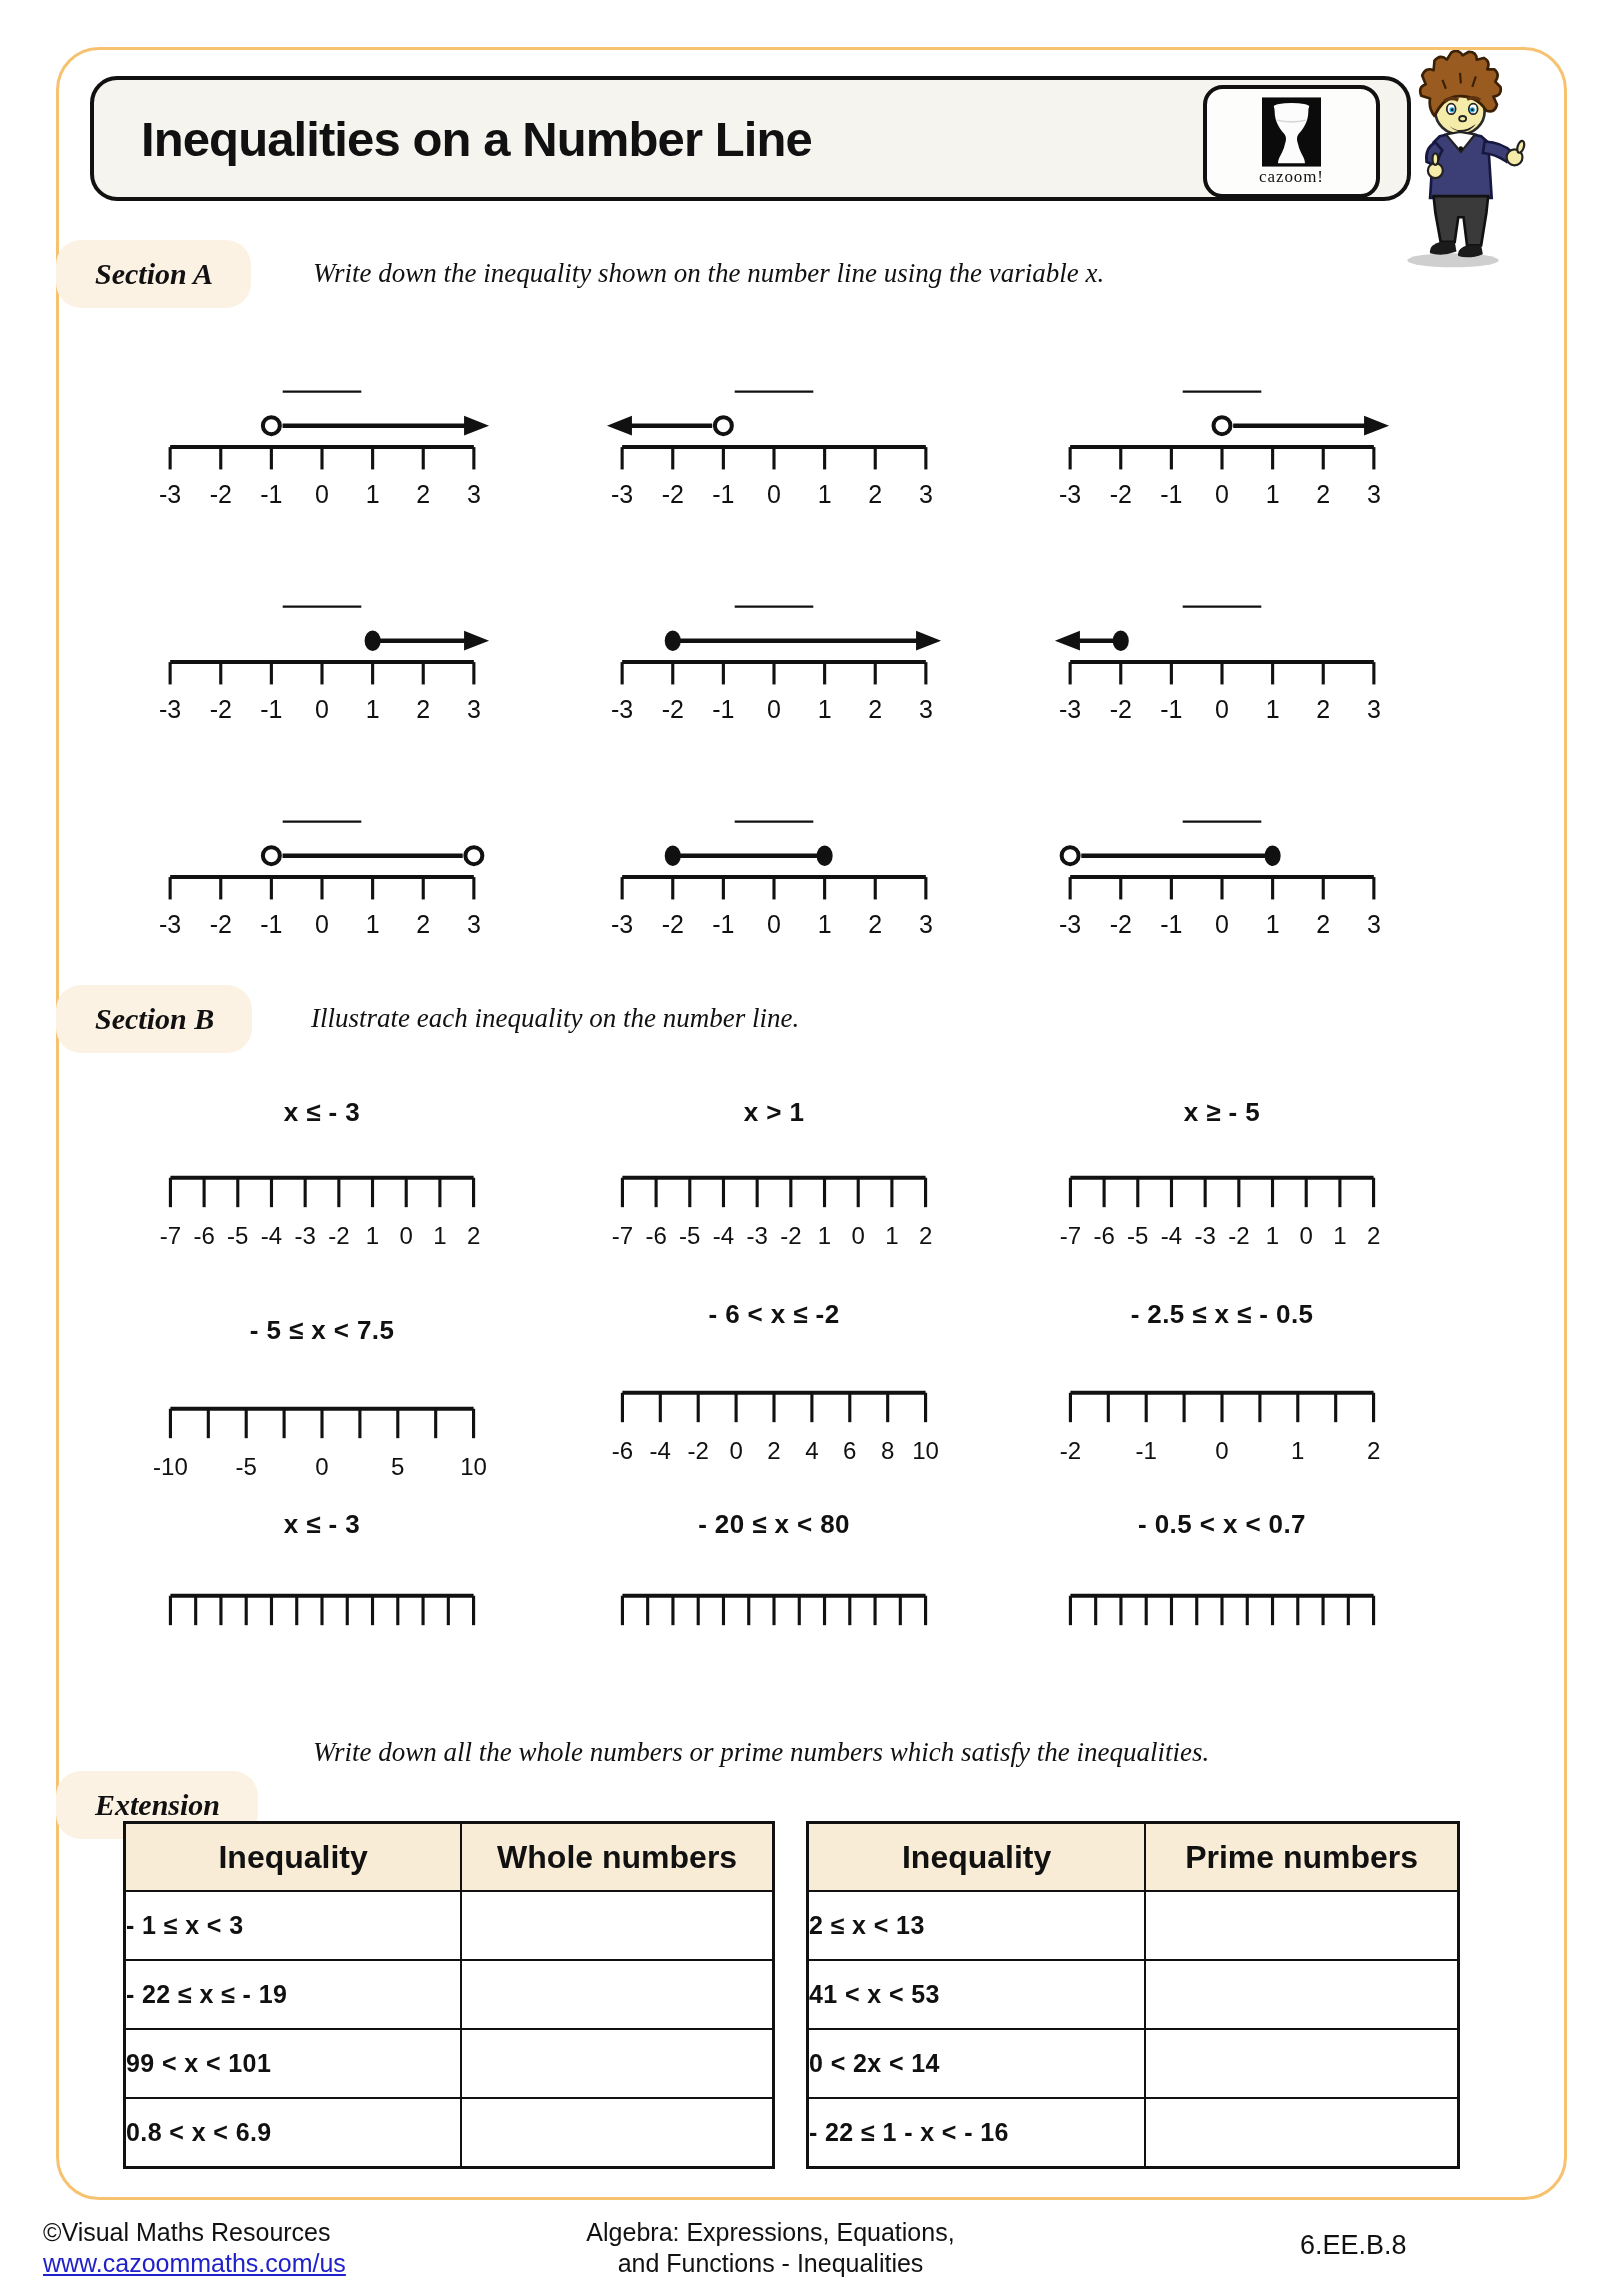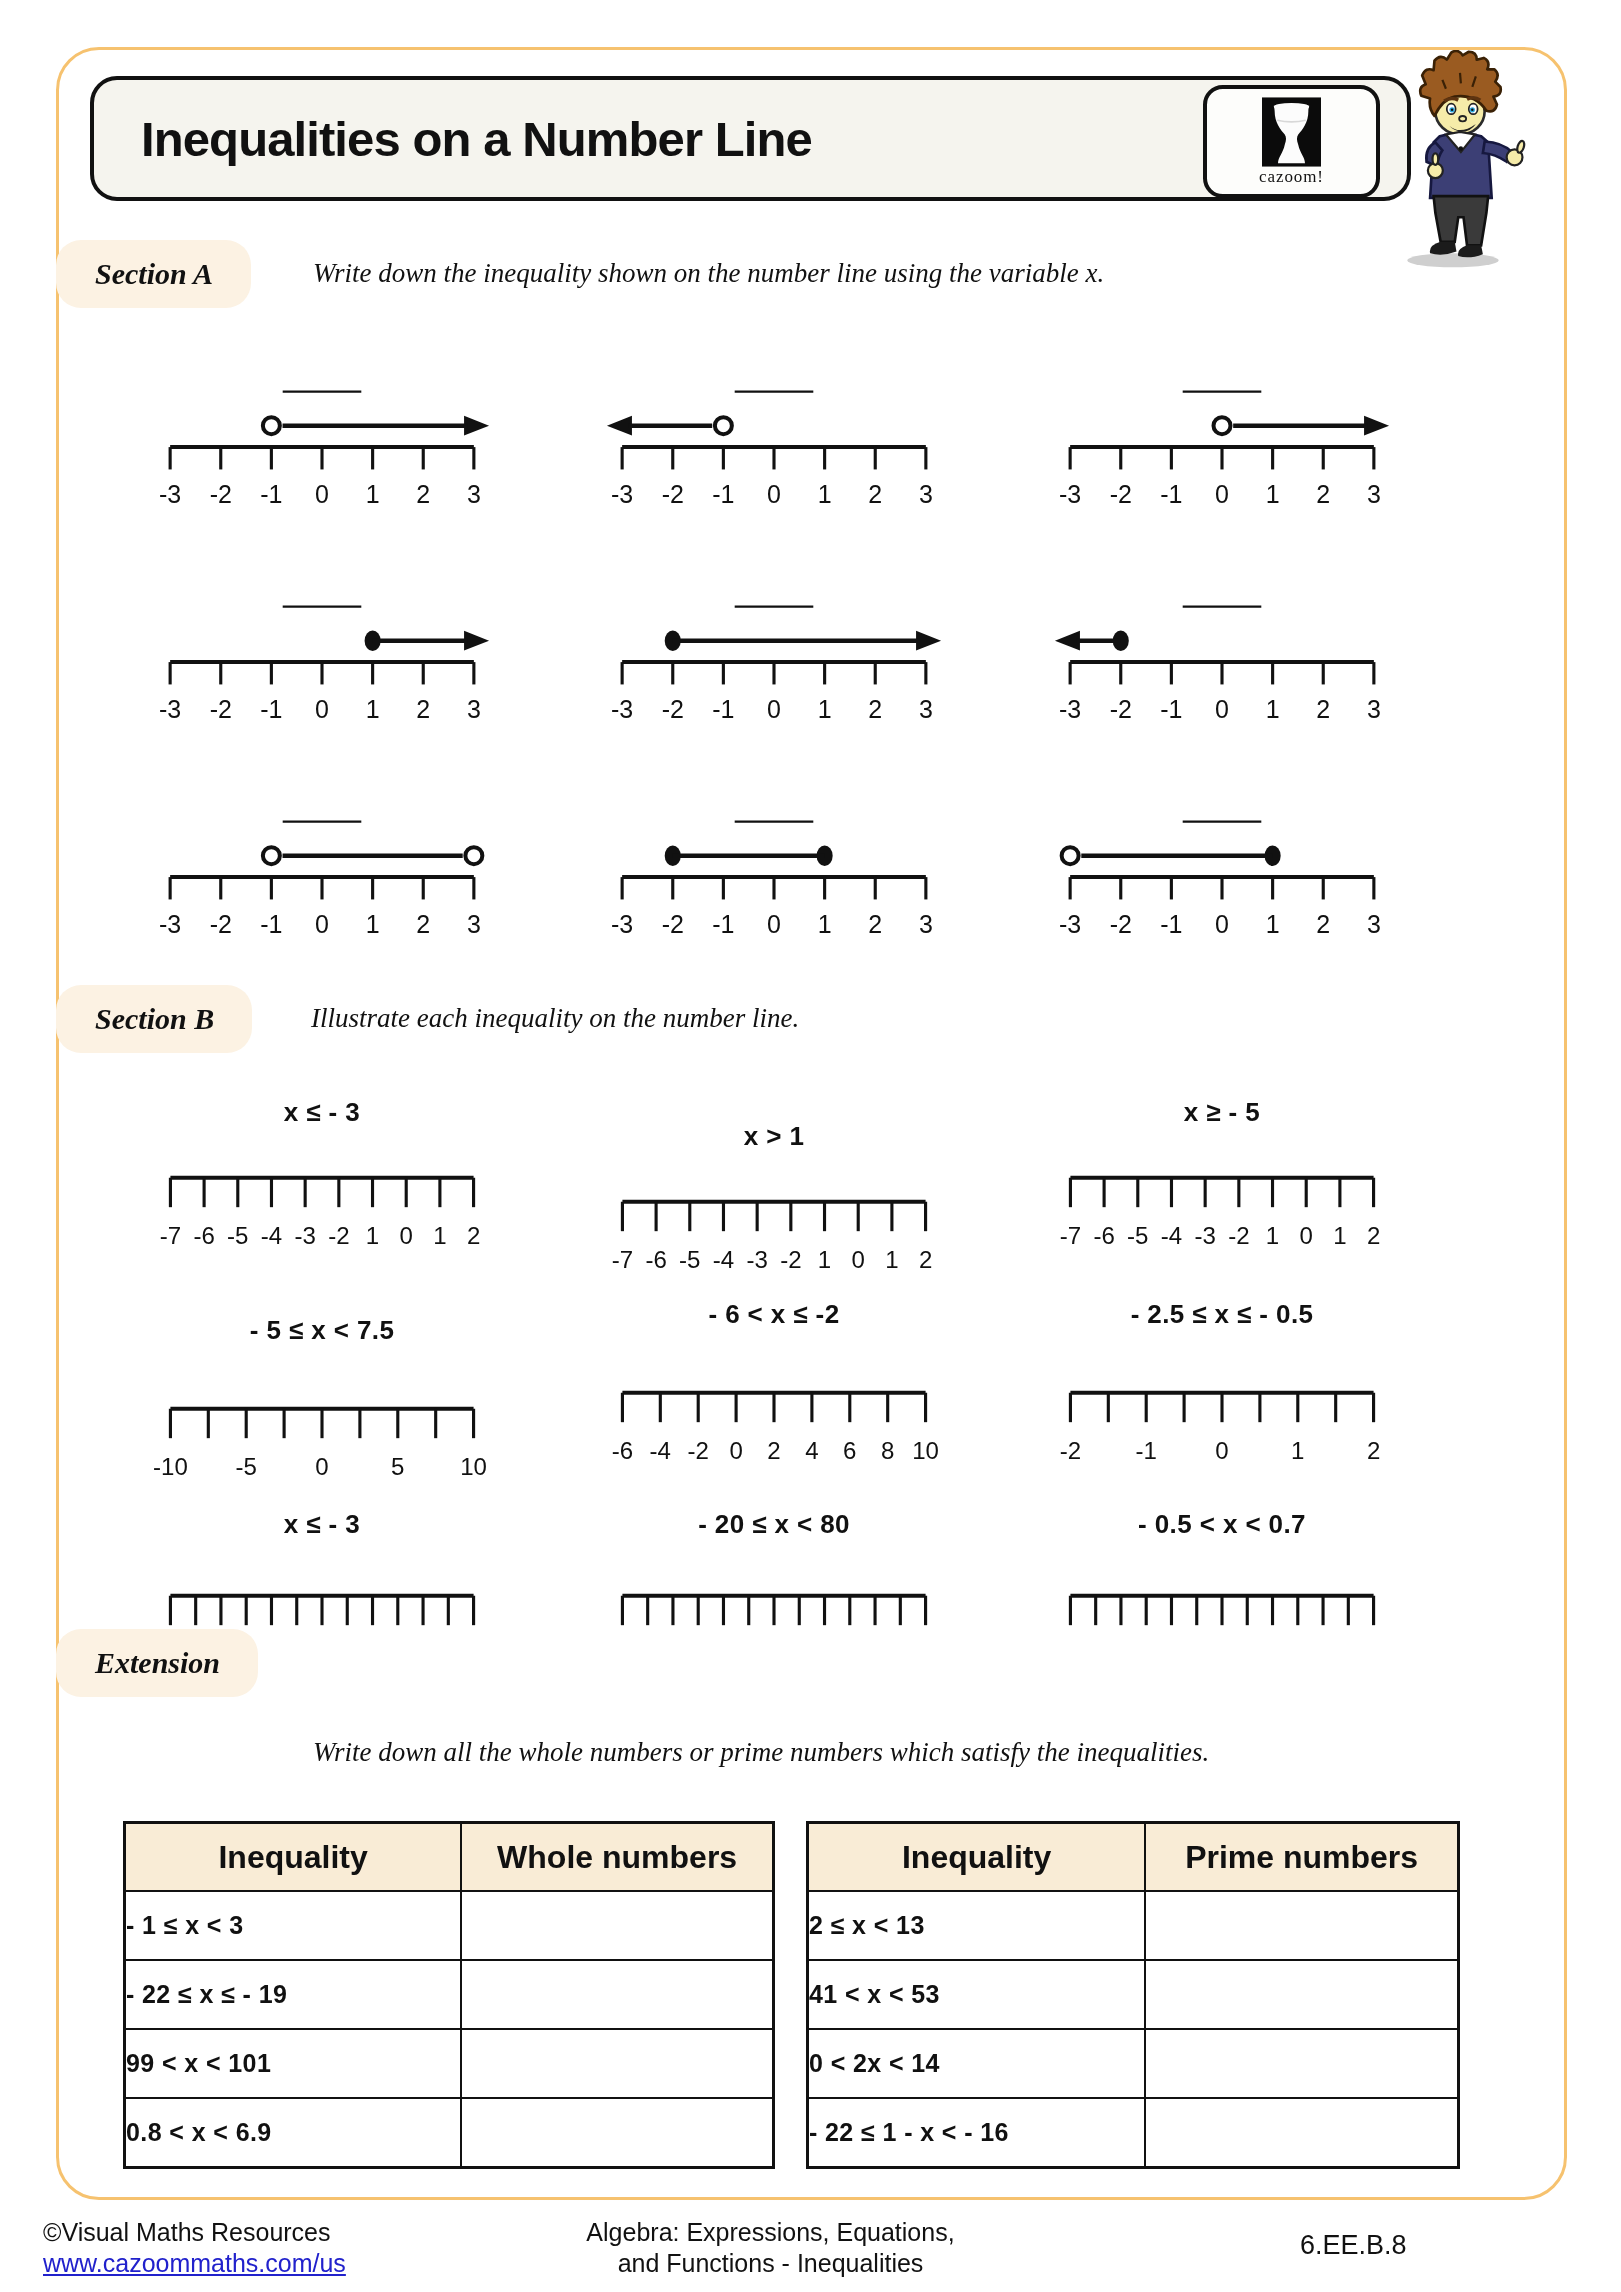--- a/index.html
+++ b/index.html
@@ -300,21 +300,21 @@
             <line x1="266.6666666666667" y1="30" x2="266.6666666666667" y2="63" stroke="#111" stroke-width="3.5"></line>
             <text x="266.6666666666667" y="104" font-size="27" text-anchor="middle" fill="#111">1</text>
             <line x1="304.44444444444446" y1="30" x2="304.44444444444446" y2="63" stroke="#111" stroke-width="3.5"></line>
             <text x="304.44444444444446" y="104" font-size="27" text-anchor="middle" fill="#111">0</text>
             <line x1="342.22222222222223" y1="30" x2="342.22222222222223" y2="63" stroke="#111" stroke-width="3.5"></line>
             <text x="342.22222222222223" y="104" font-size="27" text-anchor="middle" fill="#111">1</text>
             <line x1="380" y1="30" x2="380" y2="63" stroke="#111" stroke-width="3.5"></line>
             <text x="380" y="104" font-size="27" text-anchor="middle" fill="#111">2</text>
           </svg></div>
       </div>
-      <div class="bcell" style="left: 586px; top: 1097px; margin-top: 24px;">
+      <div class="bcell" style="left: 586px; top: 1097px;">
         <div class="ineq">x &gt; 1</div>
         <div style="margin-top: 18px;"><svg width="376" height="107" viewBox="0 0 420 120">
             <line x1="40" y1="30" x2="380" y2="30" stroke="#111" stroke-width="4.5"></line>
             <line x1="40" y1="30" x2="40" y2="63" stroke="#111" stroke-width="3.5"></line>
             <text x="40" y="104" font-size="27" text-anchor="middle" fill="#111">-7</text>
             <line x1="77.77777777777777" y1="30" x2="77.77777777777777" y2="63" stroke="#111" stroke-width="3.5"></line>
             <text x="77.77777777777777" y="104" font-size="27" text-anchor="middle" fill="#111">-6</text>
             <line x1="115.55555555555556" y1="30" x2="115.55555555555556" y2="63" stroke="#111" stroke-width="3.5"></line>
             <text x="115.55555555555556" y="104" font-size="27" text-anchor="middle" fill="#111">-5</text>
             <line x1="153.33333333333334" y1="30" x2="153.33333333333334" y2="63" stroke="#111" stroke-width="3.5"></line>
@@ -475,21 +475,21 @@
             <line x1="238.33333333333331" y1="30" x2="238.33333333333331" y2="63" stroke="#111" stroke-width="3.5"></line>
             <line x1="266.66666666666663" y1="30" x2="266.66666666666663" y2="63" stroke="#111" stroke-width="3.5"></line>
             <line x1="295" y1="30" x2="295" y2="63" stroke="#111" stroke-width="3.5"></line>
             <line x1="323.3333333333333" y1="30" x2="323.3333333333333" y2="63" stroke="#111" stroke-width="3.5"></line>
             <line x1="351.66666666666663" y1="30" x2="351.66666666666663" y2="63" stroke="#111" stroke-width="3.5"></line>
             <line x1="380" y1="30" x2="380" y2="63" stroke="#111" stroke-width="3.5"></line>
           </svg></div>
       </div>
     </div>
 
-  <div class="sec-label" style="top:1629px">
+  <div class="sec-label" style="top:1771px">
     <span>Extension</span>
   </div>
   <div class="sec-instr" style="left:313px;top:1737px">Write down all the whole numbers or prime numbers which satisfy the inequalities.</div>
   <div id="tables">
       <table class="ext-table" style="left: 123px; top: 1821px; width: 652px;">
         <thead>
           <tr>
             <th style="width: 51.5%;">Inequality</th>
             <th>Whole numbers</th>
           </tr>

